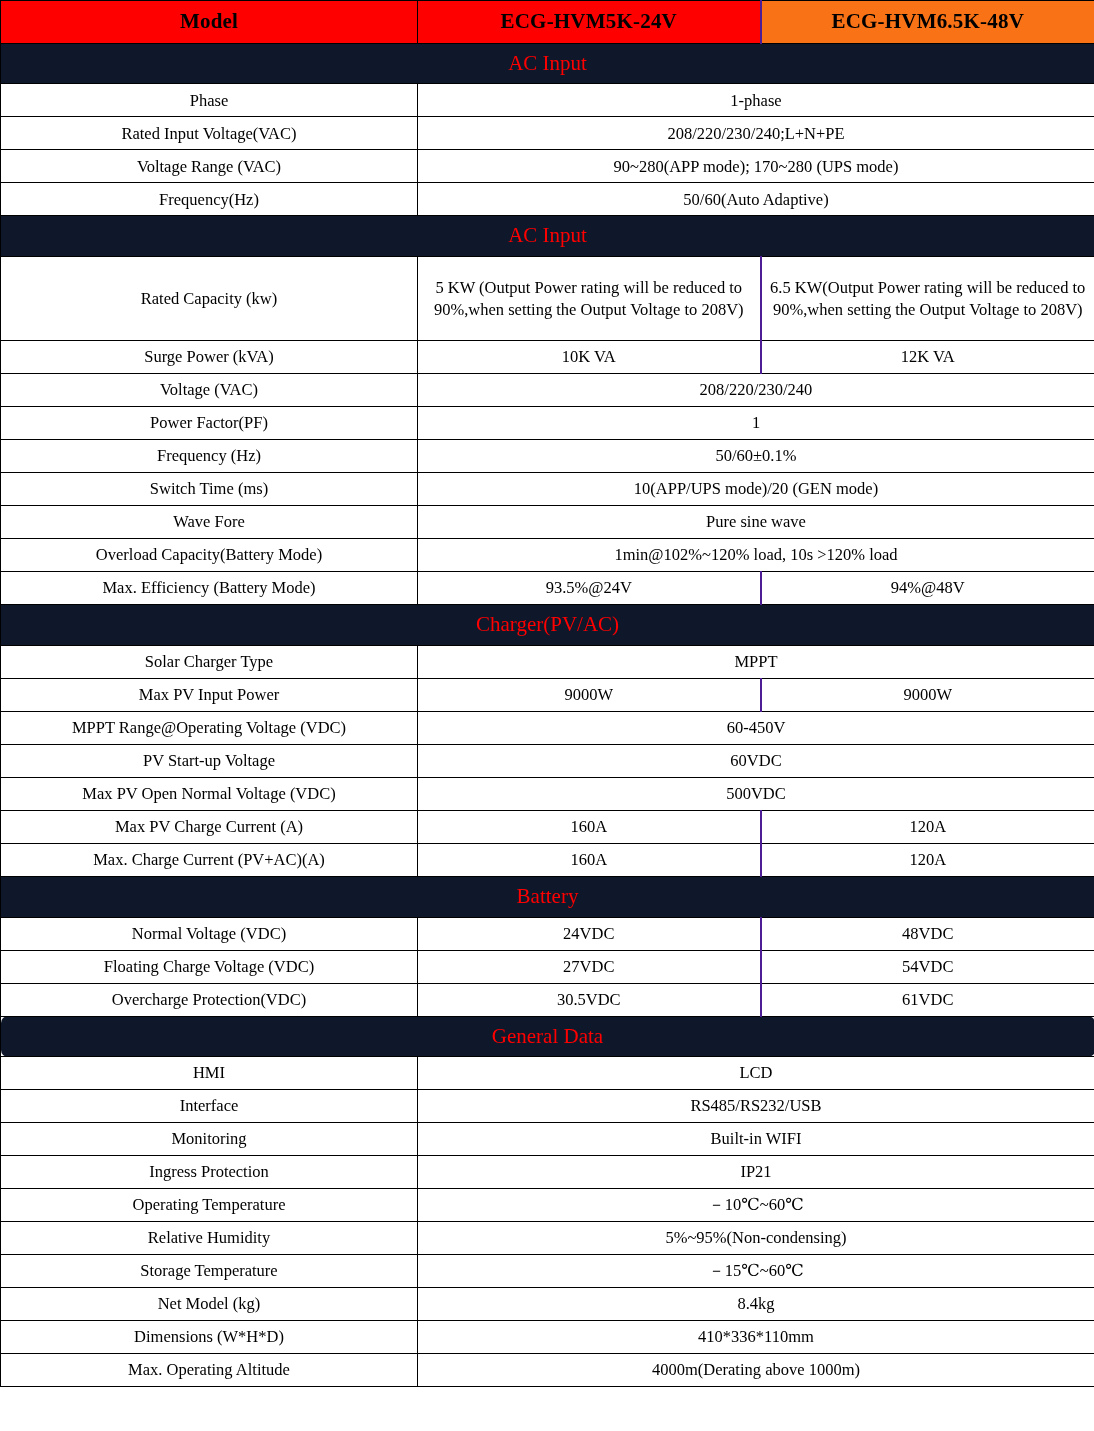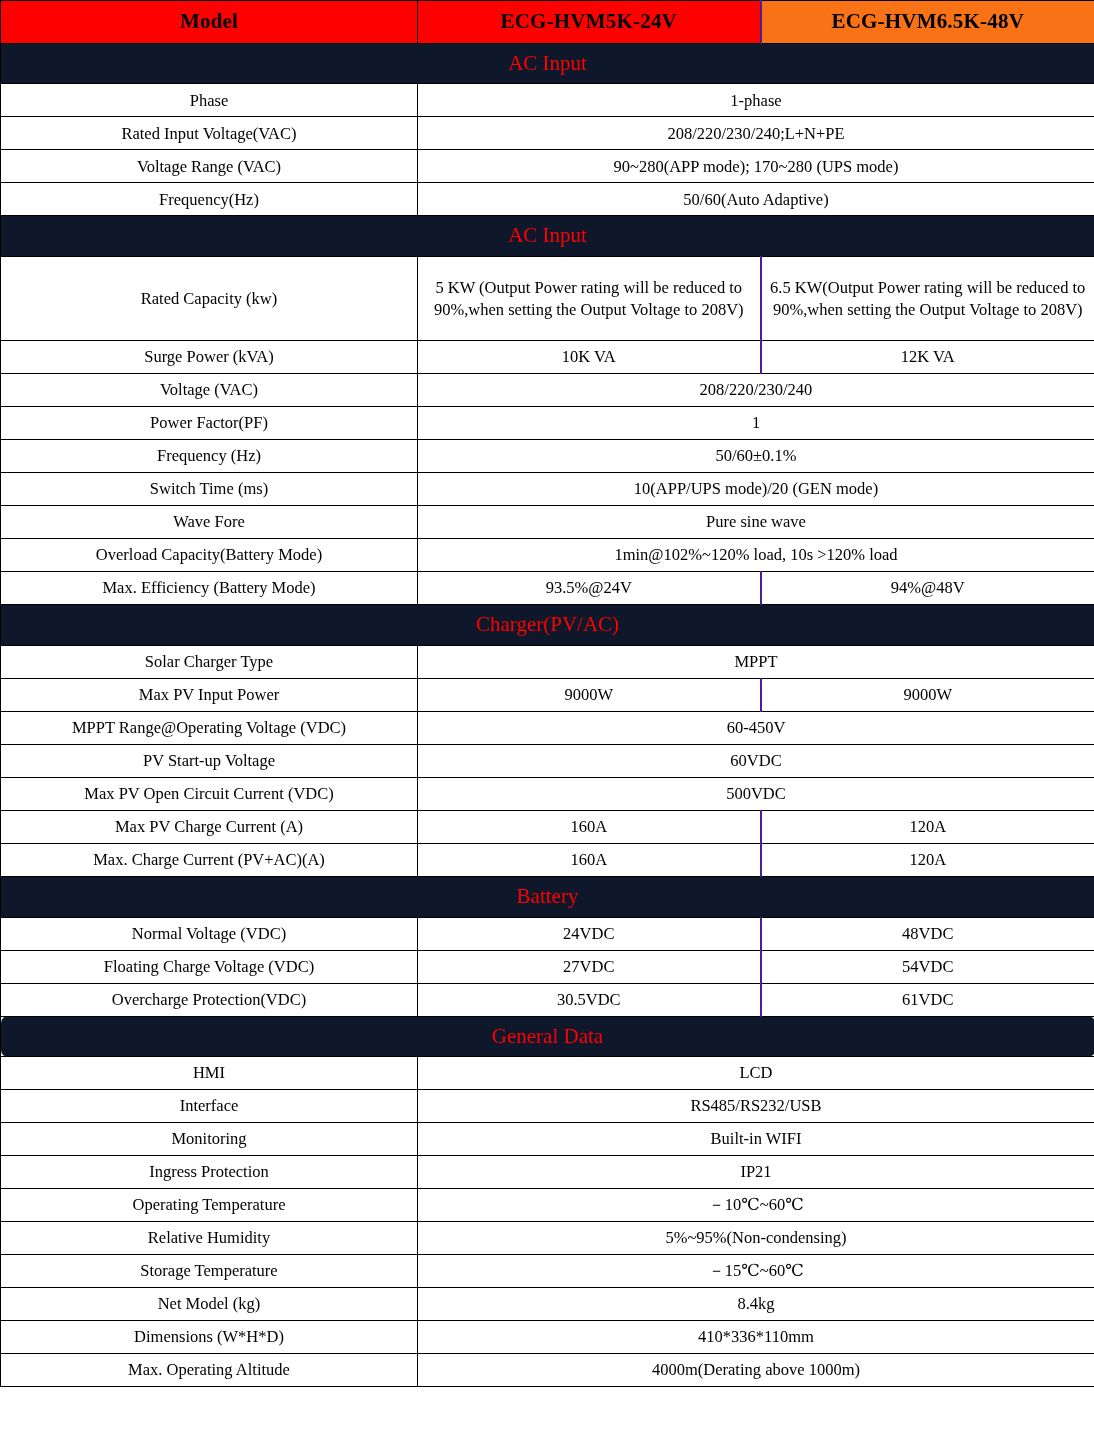--- a/index.html
+++ b/index.html
@@ -158,21 +158,21 @@
         </tr>
         <tr class="data-row">
           <td class="label-cell">MPPT Range@Operating Voltage (VDC)</td>
           <td colspan="2">60-450V</td>
         </tr>
         <tr class="data-row">
           <td class="label-cell">PV Start-up Voltage</td>
           <td colspan="2">60VDC</td>
         </tr>
         <tr class="data-row">
-          <td class="label-cell">Max PV Open Circuit Current (VDC)</td>
+          <td class="label-cell">Max PV Open Normal Voltage (VDC)</td>
           <td colspan="2">500VDC</td>
         </tr>
         <tr class="data-row">
           <td class="label-cell">Max PV Charge Current (A)</td>
           <td class="model-a">160A</td>
           <td>120A</td>
         </tr>
         <tr class="data-row">
           <td class="label-cell">Max. Charge Current (PV+AC)(A)</td>
           <td class="model-a">160A</td>

